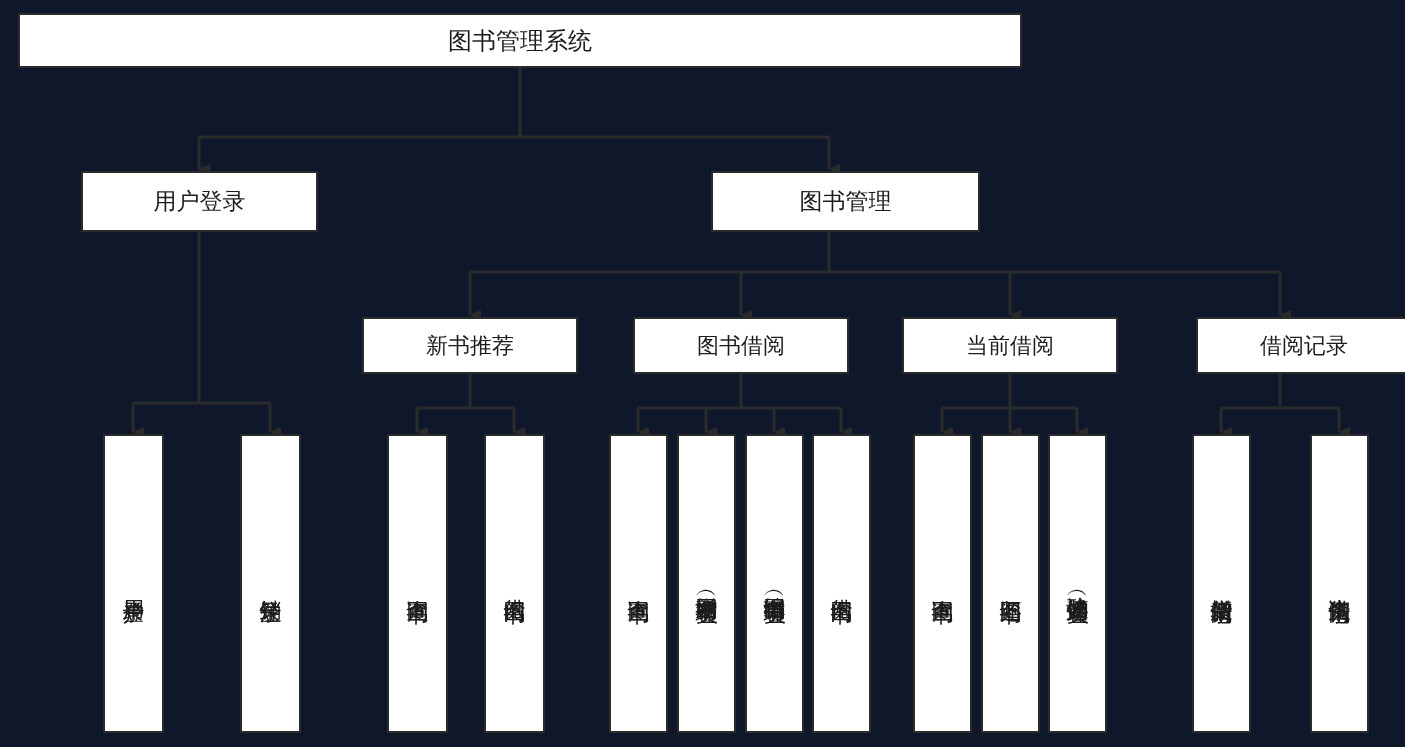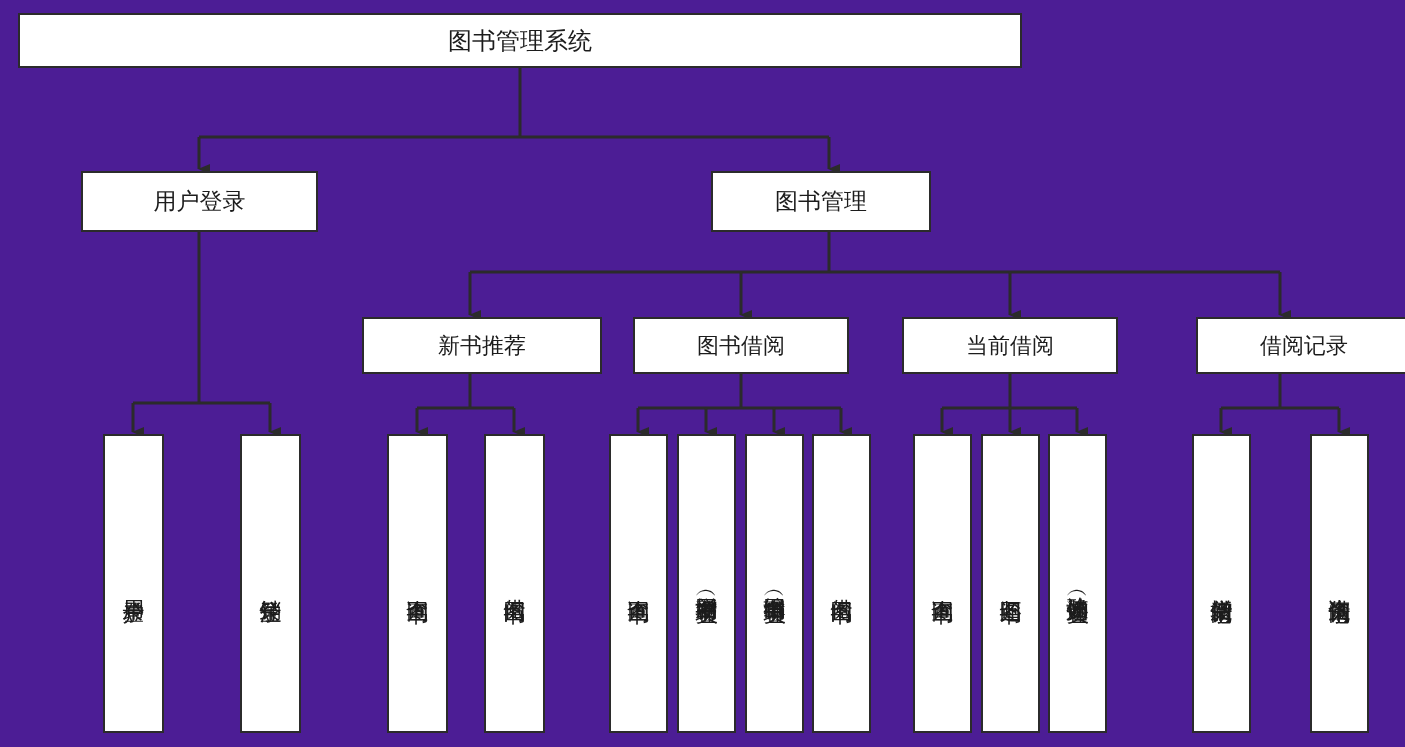--- a/index.html
+++ b/index.html
@@ -10,21 +10,21 @@
   body {
     width: 1405px;
     height: 747px;
     overflow: hidden;
     font-family: "DejaVu Sans", "Liberation Sans", sans-serif;
   }
   #diagram-root {
     position: relative;
     width: 1405px;
     height: 747px;
-    background: #4c1d95;
+    background: #0f172a;
   }
   svg#tree-svg {
     position: absolute;
     left: 0;
     top: 0;
     width: 1405px;
     height: 747px;
   }
   .node-box {
     position: absolute;
@@ -123,24 +123,24 @@
       </g>
   </svg>
 
   <div id="node-layer">
       <div class="node-box root" style="left: 18px; top: 13px; width: 1004px; height: 55px;">
         <span class="node-label">图书管理系统</span>
       </div>
       <div class="node-box level2" style="left: 81px; top: 171px; width: 237px; height: 61px;">
         <span class="node-label">用户登录</span>
       </div>
-      <div class="node-box level2" style="left: 711px; top: 171px; width: 220px; height: 61px;">
+      <div class="node-box level2" style="left: 711px; top: 171px; width: 269px; height: 61px;">
         <span class="node-label">图书管理</span>
       </div>
-      <div class="node-box level3" style="left: 362px; top: 317px; width: 240px; height: 57px;">
+      <div class="node-box level3" style="left: 362px; top: 317px; width: 216px; height: 57px;">
         <span class="node-label">新书推荐</span>
       </div>
       <div class="node-box level3" style="left: 633px; top: 317px; width: 216px; height: 57px;">
         <span class="node-label">图书借阅</span>
       </div>
       <div class="node-box level3" style="left: 902px; top: 317px; width: 216px; height: 57px;">
         <span class="node-label">当前借阅</span>
       </div>
       <div class="node-box level3" style="left: 1172px; top: 317px; width: 216px; height: 57px; margin-left: 24px;">
         <span class="node-label">借阅记录</span>

